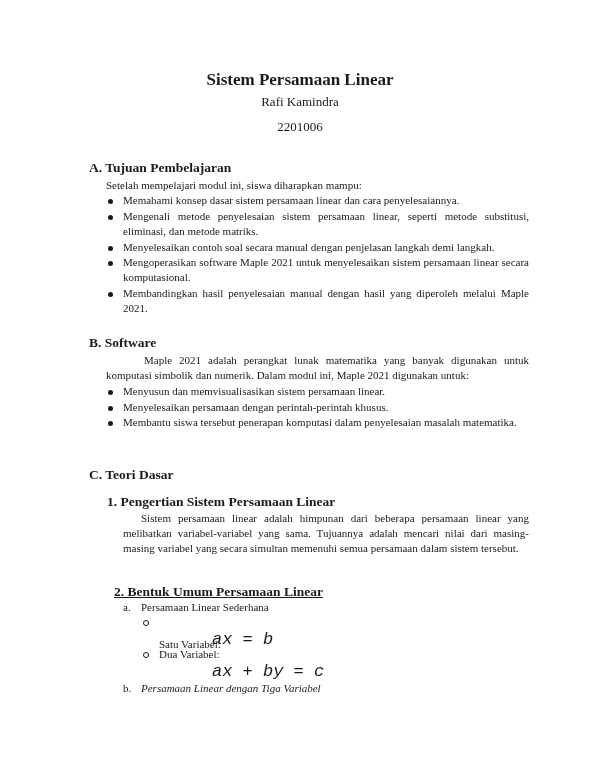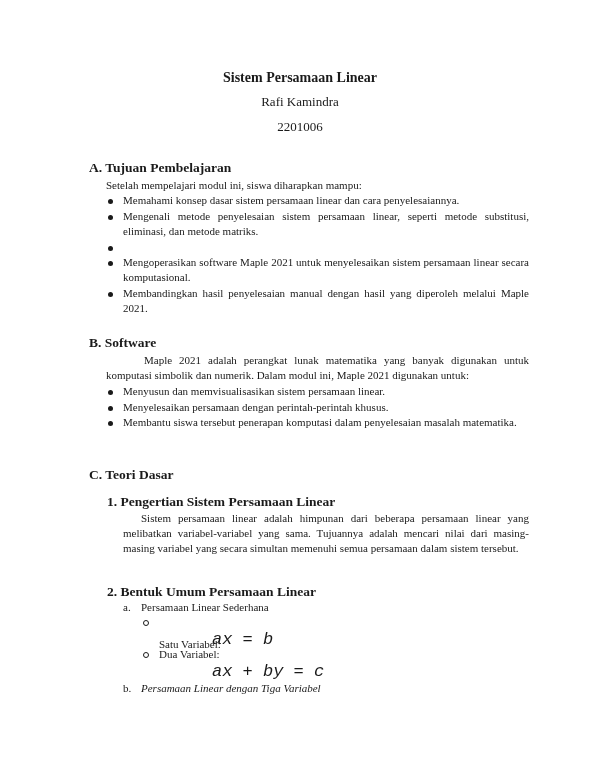--- a/index.html
+++ b/index.html
@@ -1,20 +1,20 @@
 <!DOCTYPE html>
 <html><head>
 <meta charset="utf-8">
 <style>
   html, body { margin: 0; padding: 0; background: #ffffff; }
   body { width: 600px; height: 776px; position: relative; overflow: hidden;
          font-family: "Liberation Serif", "DejaVu Serif", serif; color: #1a1a1a; }
   .page { position: absolute; left: 0; top: 0; width: 600px; height: 776px; }
   .abs { position: absolute; white-space: nowrap; }
-  .title { font-weight: bold; font-size: 14px; }
+  .title { font-weight: bold; font-size: 17px; }
   .center { left: 0; width: 600px; text-align: center; }
   .sub { font-size: 13px; }
   .h1 { font-weight: bold; font-size: 13.5px; }
   .h2 { font-weight: bold; font-size: 13.5px; }
   .body { font-size: 11px; line-height: 15px; }
   .justify { white-space: normal; text-align: justify; text-align-last: left; }
   .bullet { position: absolute; width: 5px; height: 5px; border-radius: 50%; background: #1a1a1a; }
   .circle { position: absolute; width: 4px; height: 4px; border-radius: 50%; border: 1px solid #1a1a1a; }
   .math { font-family: Liberation Mono, monospace; font-style: italic; font-size: 17px; }
 </style>
@@ -30,20 +30,21 @@
   <div class="abs h1" style="left:89px; top:160px;">A. Tujuan Pembelajaran</div>
   <div class="abs body" style="left:106px; top:178px;">Setelah mempelajari modul ini, siswa diharapkan mampu:</div>
 
   <span class="bullet" style="left:108px; top:199px;"></span>
   <div class="abs body" style="left:123px; top:193px;">Memahami konsep dasar sistem persamaan linear dan cara penyelesaiannya.</div>
 
   <span class="bullet" style="left:108px; top:215px;"></span>
   <div class="abs body justify" style="left:123px; top:209px; width:406px;">Mengenali metode penyelesaian sistem persamaan linear, seperti metode substitusi, eliminasi, dan metode matriks.</div>
 
   <span class="bullet" style="left:108px; top:246px;"></span>
+  <div class="abs body" style="left:123px; top:240px;">Menyelesaikan contoh soal secara manual dengan penjelasan langkah demi langkah.</div>
 
   <span class="bullet" style="left:108px; top:261px;"></span>
   <div class="abs body justify" style="left:123px; top:255px; width:406px;">Mengoperasikan software Maple 2021 untuk menyelesaikan sistem persamaan linear secara komputasional.</div>
 
   <span class="bullet" style="left:108px; top:292px;"></span>
   <div class="abs body justify" style="left:123px; top:286px; width:406px;">Membandingkan hasil penyelesaian manual dengan hasil yang diperoleh melalui Maple 2021.</div>
 
   <div class="abs h1" style="left:89px; top:335px;">B. Software</div>
   <div class="abs body justify" style="left:106px; top:353px; width:423px; text-indent:38px;">Maple 2021 adalah perangkat lunak matematika yang banyak digunakan untuk komputasi simbolik dan numerik. Dalam modul ini, Maple 2021 digunakan untuk:</div>
 
@@ -54,21 +55,21 @@
   <div class="abs body" style="left:123px; top:400px;text-align:center;">Menyelesaikan persamaan dengan perintah-perintah khusus.</div>
 
   <span class="bullet" style="left:108px; top:421px;"></span>
   <div class="abs body justify" style="left:123px; top:415px; width:406px;">Membantu siswa tersebut penerapan komputasi dalam penyelesaian masalah matematika.</div>
 
   <div class="abs h1" style="left:89px; top:467px;">C. Teori Dasar</div>
 
   <div class="abs h2" style="left:107px; top:494px;">1.  Pengertian Sistem Persamaan Linear</div>
   <div class="abs body justify" style="left:123px; top:511px; width:406px; text-indent:18px;">Sistem persamaan linear adalah himpunan dari beberapa persamaan linear yang melibatkan variabel-variabel yang sama. Tujuannya adalah mencari nilai dari masing-masing variabel yang secara simultan memenuhi semua persamaan dalam sistem tersebut.</div>
 
-  <div class="abs h2" style="left:107px; top:584px;">2.  Bentuk Umum Persamaan Linear</div>
+  <div class="abs h2" style="left:114px; top:584px;text-decoration:underline;">2.  Bentuk Umum Persamaan Linear</div>
 
   <div class="abs body" style="left:123px; top:600px;">a.</div>
   <div class="abs body" style="left:141px; top:600px;">Persamaan Linear Sederhana</div>
 
   <span class="circle" style="left:143px; top:620px;"></span>
   <div class="abs body" style="left:159px; top:637px;">Satu Variabel:</div>
   <div class="abs math" style="left:212px; top:630px;">ax = b</div>
 
   <span class="circle" style="left:143px; top:652px;"></span>
   <div class="abs body" style="left:159px; top:647px;">Dua Variabel:</div>

